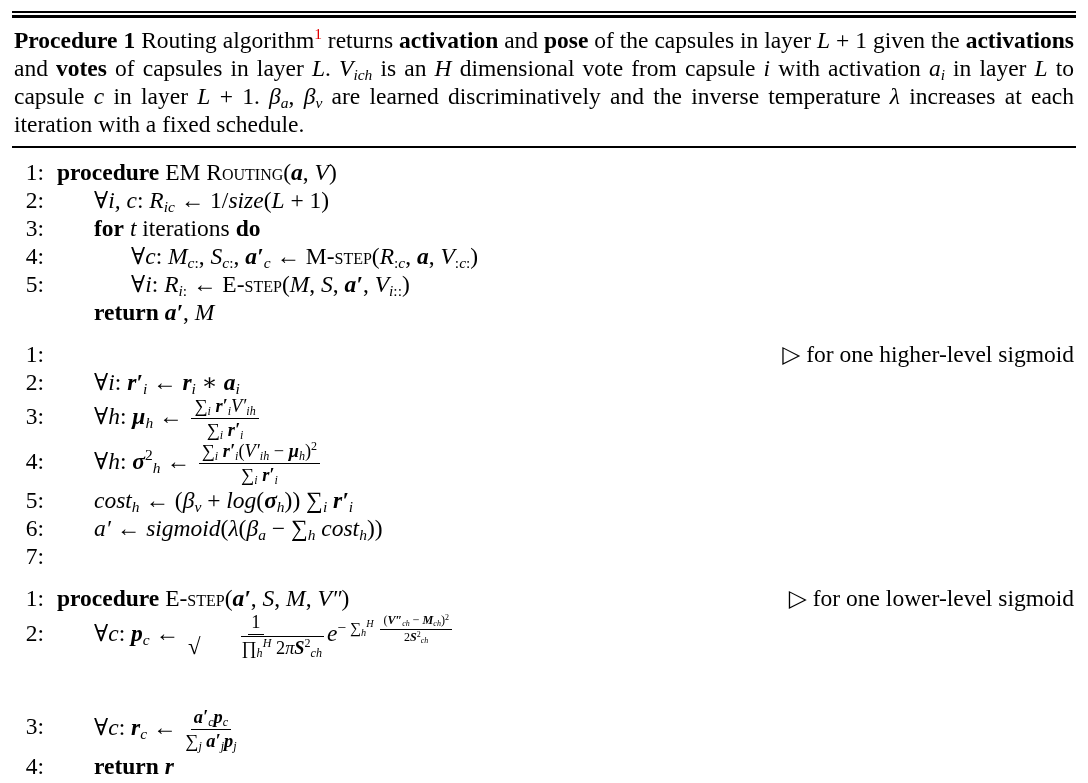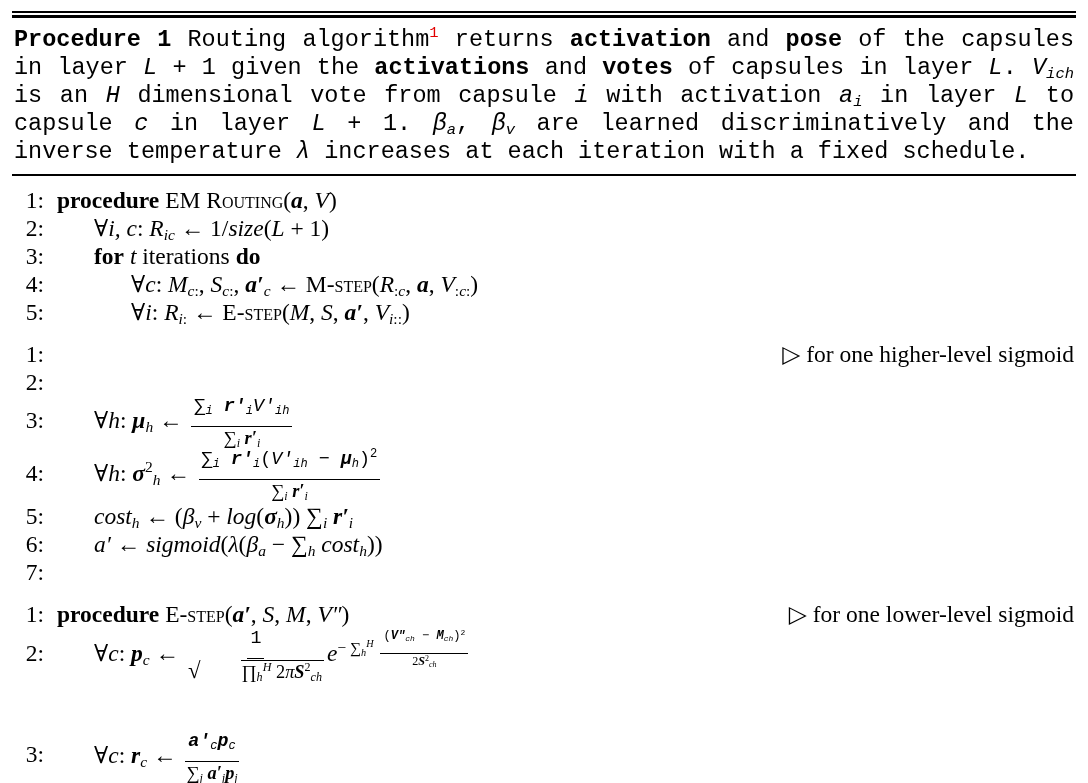--- a/index.html
+++ b/index.html
@@ -18,21 +18,20 @@
   .rule-thick { height: 3px; background: #000; }
   .rule-mid   { height: 2px; background: #000; margin: 8px 0 10px 0; }
   .rule-bot   { height: 2px; background: #000; margin-top: 10px; }
 
   
   .caption {
     font-size: 23.5px;
     line-height: 28px;
     text-align: justify;
     margin: 8px 2px 8px 2px;
-    font-family: Liberation Mono, monospace;
   }
 
   
   .algo { font-size: 23.5px; line-height: 28px; margin-bottom: 14px; }
   .algo:last-of-type { margin-bottom: 0; }
   .line { display: flex; align-items: baseline; }
   .lineno { flex: 0 0 32px; text-align: right; margin-right: 13px; }
   .content { white-space: nowrap; }
   .comment { margin-left: auto; white-space: nowrap; padding-right: 2px; }
 
@@ -50,21 +49,21 @@
   
   .frac {
     display: inline-flex;
     flex-direction: column;
     align-items: center;
     vertical-align: middle;
     font-size: 0.78em;
     line-height: 1.15;
     margin: 0 3px;
   }
-  .fnum { border-bottom: 1.6px solid #000; padding: 0 3px 9px 3px; font-family: Liberation Mono, monospace; }
+  .fnum { border-bottom: 1.6px solid #000; padding: 0 3px 1px 3px; }
   .fden { padding-top: 1px; }
 
   
   .sqrt { display: inline-flex; align-items: stretch; }
   .rad  { align-self: flex-end; font-size: 1.25em; line-height: 1; }
   .sqb  { border-top: 1.6px solid #000; padding: 1px 2px 0 1px; margin-left: 40px; }
 </style>
 </head>
 <body>
 
@@ -92,28 +91,33 @@
           <span class="content" style="padding-left: 37px;"><span class="b">for</span><span class="txt"> </span><span class="i">t</span><span class="txt"> iterations </span><span class="b">do</span></span>
         </div>
         <div class="line">
           <span class="lineno">4:</span>
           <span class="content" style="padding-left: 74px;"><span class="txt">∀</span><span class="i">c</span><span class="txt">: </span><span class="i">M</span><sub><span class="i">c</span><span class="txt">:</span></sub><span class="txt">, </span><span class="i">S</span><sub><span class="i">c</span><span class="txt">:</span></sub><span class="txt">, </span><span class="bi">a′</span><sub><span class="i">c</span></sub><span class="txt"> ← M-</span><span class="sc">step</span><span class="txt">(</span><span class="i">R</span><sub><span class="txt">:</span><span class="i">c</span></sub><span class="txt">, </span><span class="bi">a</span><span class="txt">, </span><span class="i">V</span><sub><span class="txt">:</span><span class="i">c</span><span class="txt">:</span></sub><span class="txt">)</span></span>
         </div>
         <div class="line">
           <span class="lineno">5:</span>
           <span class="content" style="padding-left: 74px;"><span class="txt">∀</span><span class="i">i</span><span class="txt">: </span><span class="i">R</span><sub><span class="i">i</span><span class="txt">:</span></sub><span class="txt"> ← E-</span><span class="sc">step</span><span class="txt">(</span><span class="i">M</span><span class="txt">, </span><span class="i">S</span><span class="txt">, </span><span class="bi">a′</span><span class="txt">, </span><span class="i">V</span><sub><span class="i">i</span><span class="txt">::</span></sub><span class="txt">)</span></span>
         </div>
+        <div class="line">
+          <span class="lineno"></span>
+          <span class="content" style="padding-left: 37px;"><span class="b">return</span><span class="txt"> </span><span class="bi">a′</span><span class="txt">, </span><span class="i">M</span></span>
+        </div>
       </div>
       <div class="algo">
         <div class="line">
           <span class="lineno">1:</span>
           <span class="comment">▷ for one higher-level sigmoid</span>
         </div>
         <div class="line">
           <span class="lineno">2:</span>
+          <span class="content" style="padding-left: 37px;"><span class="txt">∀</span><span class="i">i</span><span class="txt">: </span><span class="bi">r′</span><sub><span class="i">i</span></sub><span class="txt"> ← </span><span class="bi">r</span><sub><span class="i">i</span></sub><span class="txt"> ∗ </span><span class="bi">a</span><sub><span class="i">i</span></sub></span>
         </div>
         <div class="line">
           <span class="lineno">3:</span>
           <span class="content" style="padding-left: 37px;"><span class="txt">∀</span><span class="i">h</span><span class="txt">: </span><span class="bi">μ</span><sub><span class="i">h</span></sub><span class="txt"> ← </span><span class="frac">
               <span class="fnum"><span class="txt">∑</span><sub><span class="i">i</span></sub><span class="txt"> </span><span class="bi">r′</span><sub><span class="i">i</span></sub><span class="i">V′</span><sub><span class="i">ih</span></sub></span>
               <span class="fden"><span class="txt">∑</span><sub><span class="i">i</span></sub><span class="txt"> </span><span class="bi">r′</span><sub><span class="i">i</span></sub></span>
             </span></span>
         </div>
         <div class="line">
           <span class="lineno">4:</span>

